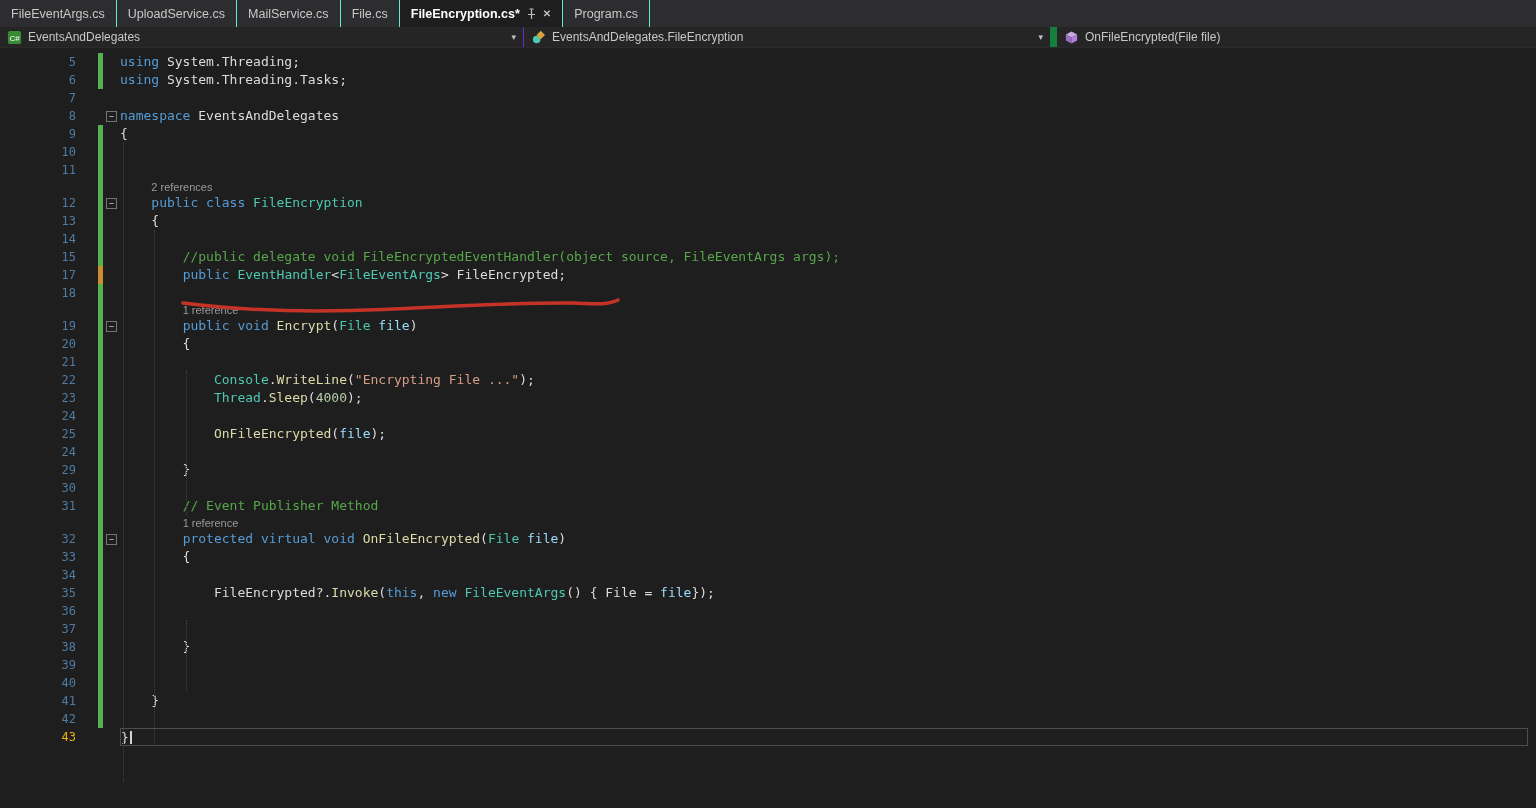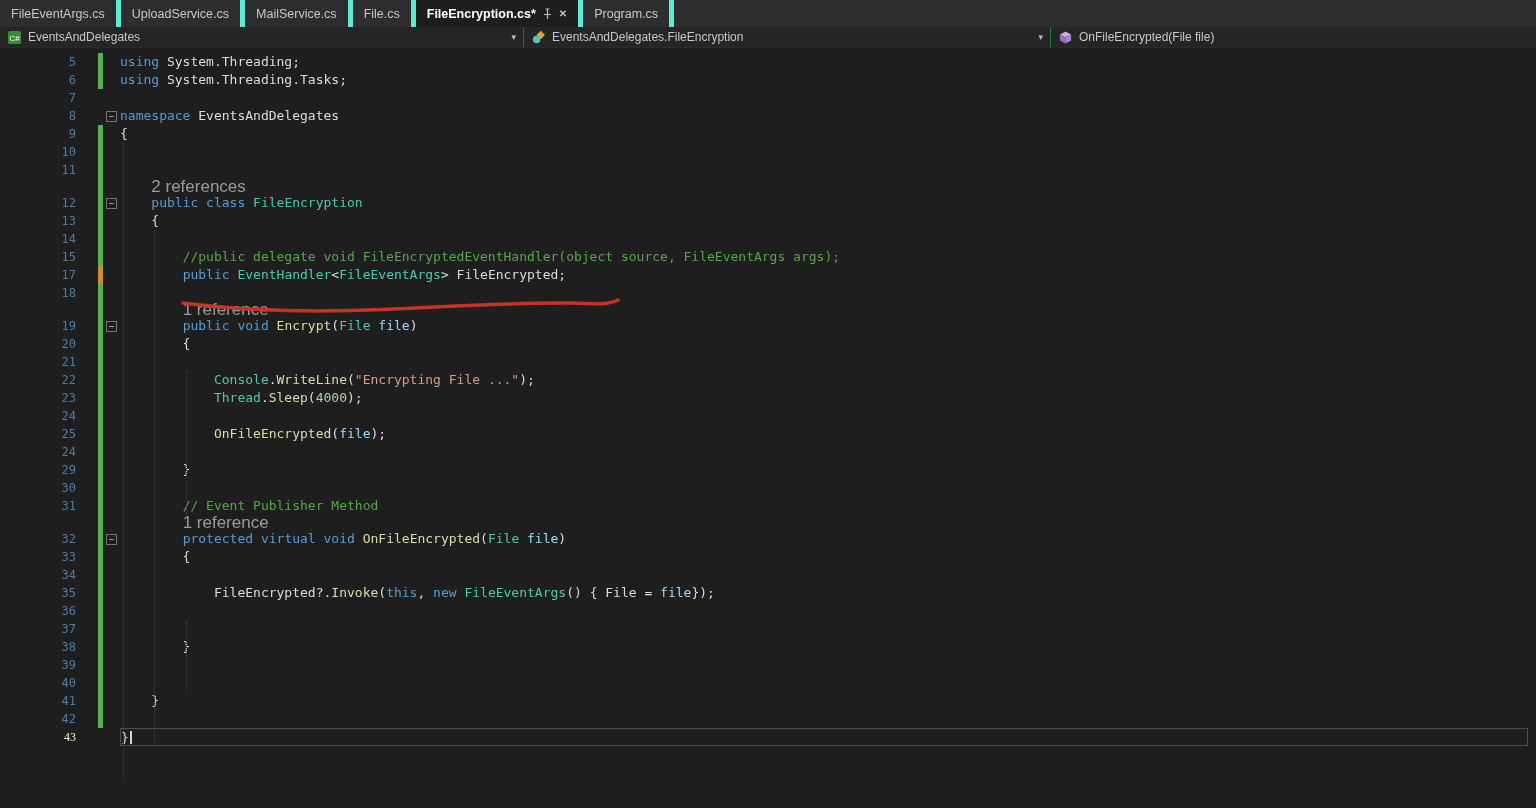--- a/index.html
+++ b/index.html
@@ -3,52 +3,52 @@
 <meta charset="utf-8">
 <style>
   * { margin:0; padding:0; box-sizing:border-box; }
   html,body { width:1536px; height:808px; overflow:hidden; }
   body { background:var(--bg,#1e1e1e); font-family:"Liberation Sans",sans-serif; }
 
   
   .tabbar { height:27px; background:var(--tabbar,#2d2d30); display:flex; align-items:stretch;
             font-size:12.5px; color:#c8c8c8; }
   .tab { display:flex; align-items:center; gap:7px; padding:0 11px;
-         border-right:5px solid #5eead4; cursor:default; white-space:nowrap; }
+         border-right:1px solid #5eead4; cursor:default; white-space:nowrap; }
   .tab.active { background:var(--activeTabBg,#1e1e1e); color:#ffffff; font-weight:600; }
   .tab .close { font-size:10px; color:#c0c0c0; line-height:1; }
   .tab .pin  { display:flex; align-items:center; }
 
   
   .navbar { height:21px; background:var(--navBg,#252526); display:flex; align-items:stretch;
             font-size:12px; color:#c8c8c8; border-bottom:1px solid #2a2a2c; }
   .nav-sec { display:flex; align-items:center; gap:6px; padding:0 7px; }
   .nav-sec .dd { margin-left:auto; font-size:9px; color:#c0c0c0; padding-left:6px; }
   .sec1 { width:523px; }
   .sec2 { width:527px; border-left:1px solid #6d28d9; }
-  .sec3 { flex:1; border-left:1px solid #15803d; }
+  .sec3 { flex:1; border-left:7px solid #15803d; }
   .nav-icon { display:flex; align-items:center; }
 
   
   .editor { position:relative; height:760px; padding-top:5px; overflow:hidden;
             font-family:"DejaVu Sans Mono",monospace; font-size:13px; background:var(--bg,#1e1e1e); }
   .row { display:flex; height:18px; line-height:18px; }
   .lensrow { display:flex; height:15px; line-height:15px; }
   .num { width:88px; flex:none; text-align:right; padding-right:12px;
          color:var(--lineNum,#4f7ca3); font-size:12px; }
   .marker { width:5px; flex:none; margin-left:10px; }
   .marker.green  { background:var(--changeGreen,#55b04f); }
   .marker.orange { background:var(--changeOrange,#cf8b31); }
   .fold { width:17px; flex:none; display:flex; align-items:center; justify-content:center; }
   .foldbox { width:11px; height:11px; border:1px solid #747474; background:#1e1e1e;
              color:#c8c8c8; font-size:9px; line-height:9px; text-align:center; }
   .code { white-space:pre; flex:1; color:var(--pl,#dcdcdc); }
-  .lens { font-family:"Liberation Sans",sans-serif; font-size:17px; color:var(--lens,#9b9b9b); }
+  .lens { font-family:"Liberation Sans",sans-serif; font-size:11px; color:var(--lens,#9b9b9b); }
   .current .code { border:1px solid #4a4d55; margin-right:8px; }
-  .current .num { color:#fef9c3;font-family:Liberation Serif, serif; }
+  .current .num { color:#eab308; }
   .caret { display:inline-block; width:2px; height:13px; background:#d4d4d4;
            vertical-align:-2px; margin-left:1px; }
 
   .tok-kw{color:var(--kw);} .tok-ty{color:var(--ty);text-align:center;} .tok-me{color:var(--me);}
   .tok-st{color:var(--st);} .tok-cm{color:var(--cm);} .tok-nu{color:var(--nu);}
   .tok-pr{color:var(--pr);} .tok-pl{color:var(--pl);}
 
   .guide { position:absolute; width:0; border-left:1px dotted #404045; }
   .g1 { left:123px; top:95px;  height:639px; }
   .g2 { left:154px; top:182px; height:516px; }

